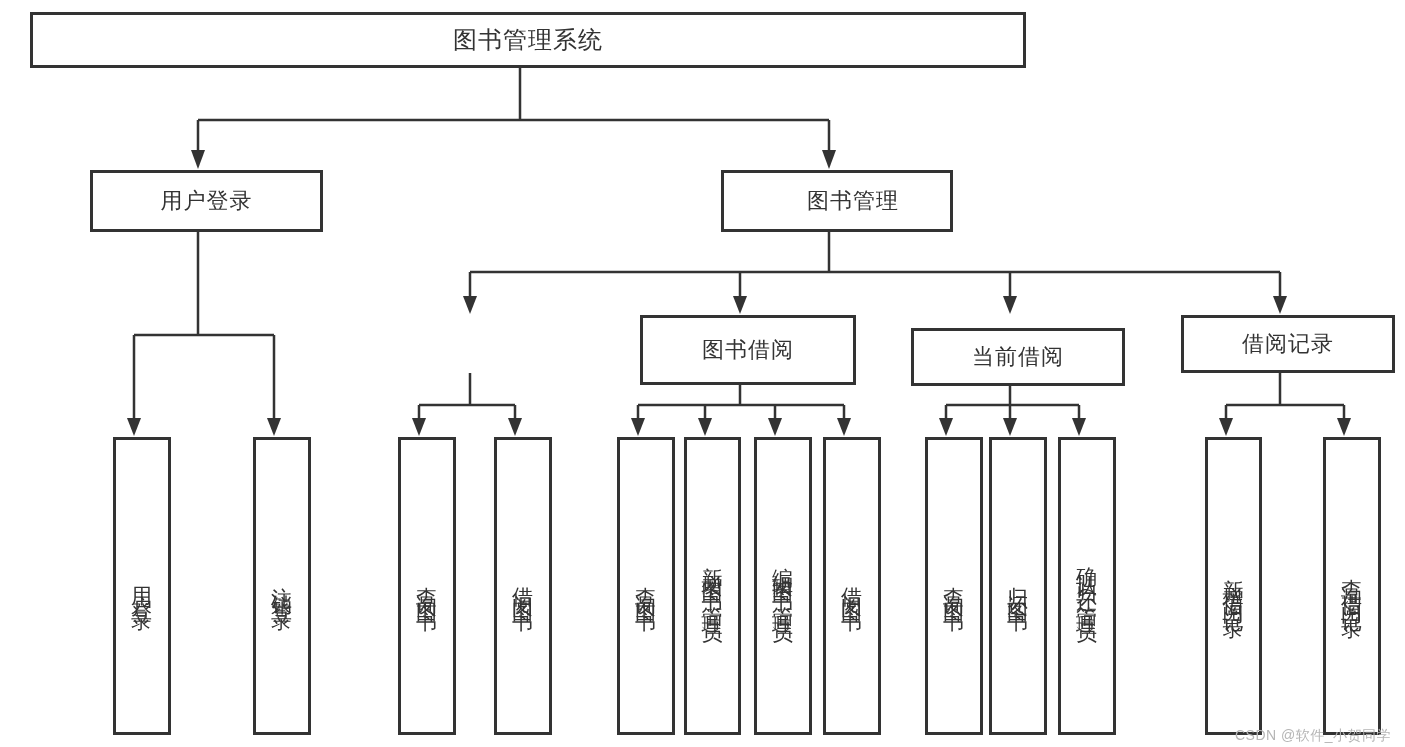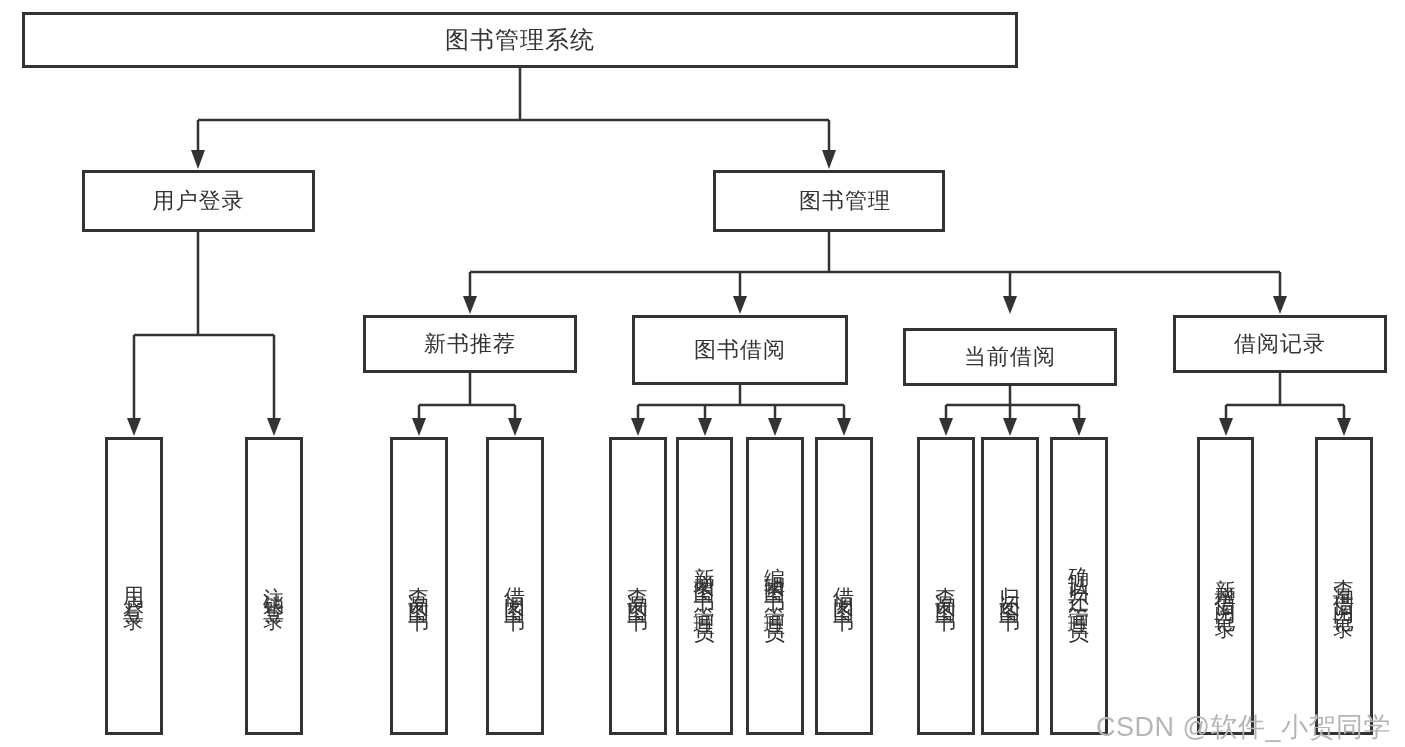--- a/index.html
+++ b/index.html
@@ -11,37 +11,38 @@
     color:var(--text,#333333);
     overflow:hidden;
   }
   .node {
     position:absolute;
     box-sizing:border-box;
     border:3px solid var(--box-border,#333333);
     background:#ffffff;
     display:flex; align-items:center; justify-content:center;
     z-index:2;
+    margin-left:8px;
   }
   .node.title { font-size:24px; letter-spacing:1px; }
   .node.mid   { font-size:22px; letter-spacing:1px; }
   .leaf       { font-size:21px; }
   .leaf > span {
     writing-mode:vertical-rl;
     text-orientation:mixed;
     letter-spacing:8px;
     line-height:1;
   }
   svg.connectors { position:absolute; left:0; top:0; z-index:1; }
   svg.connectors path { fill:none; stroke:var(--line,#333333); stroke-width:2.5; }
   svg.connectors polygon { fill:var(--line,#333333); stroke:none; }
   .watermark {
     position:absolute;
     right:14px; bottom:2px;
-    font-size:27px;
+    font-size:14px;
     color:var(--watermark,#b5b5b5);
     z-index:3;
     letter-spacing:0.5px;
   }
 </style>
 </head>
 <body>
 
 <div class="canvas">
 
@@ -92,23 +93,20 @@
     <span>图书管理系统</span>
   </div>
 
   <div class="node mid" style="left:82px; top:170px; width:233px; height:62px;">
     <span>用户登录</span>
   </div>
   <div class="node mid" style="left:713px; top:170px; width:232px; height:62px;padding-left:32px;">
     <span>图书管理</span>
   </div>
 
-  <div class="node mid" style="left:363px; top:315px; width:214px; height:58px;">
-    <span>新书推荐</span>
-  </div>
   <div class="node mid" style="left:632px; top:315px; width:216px; height:70px;">
     <span>图书借阅</span>
   </div>
   <div class="node mid" style="left:903px; top:328px; width:214px; height:58px;">
     <span>当前借阅</span>
   </div>
   <div class="node mid" style="left:1173px; top:315px; width:214px; height:58px;">
     <span>借阅记录</span>
   </div>
 

